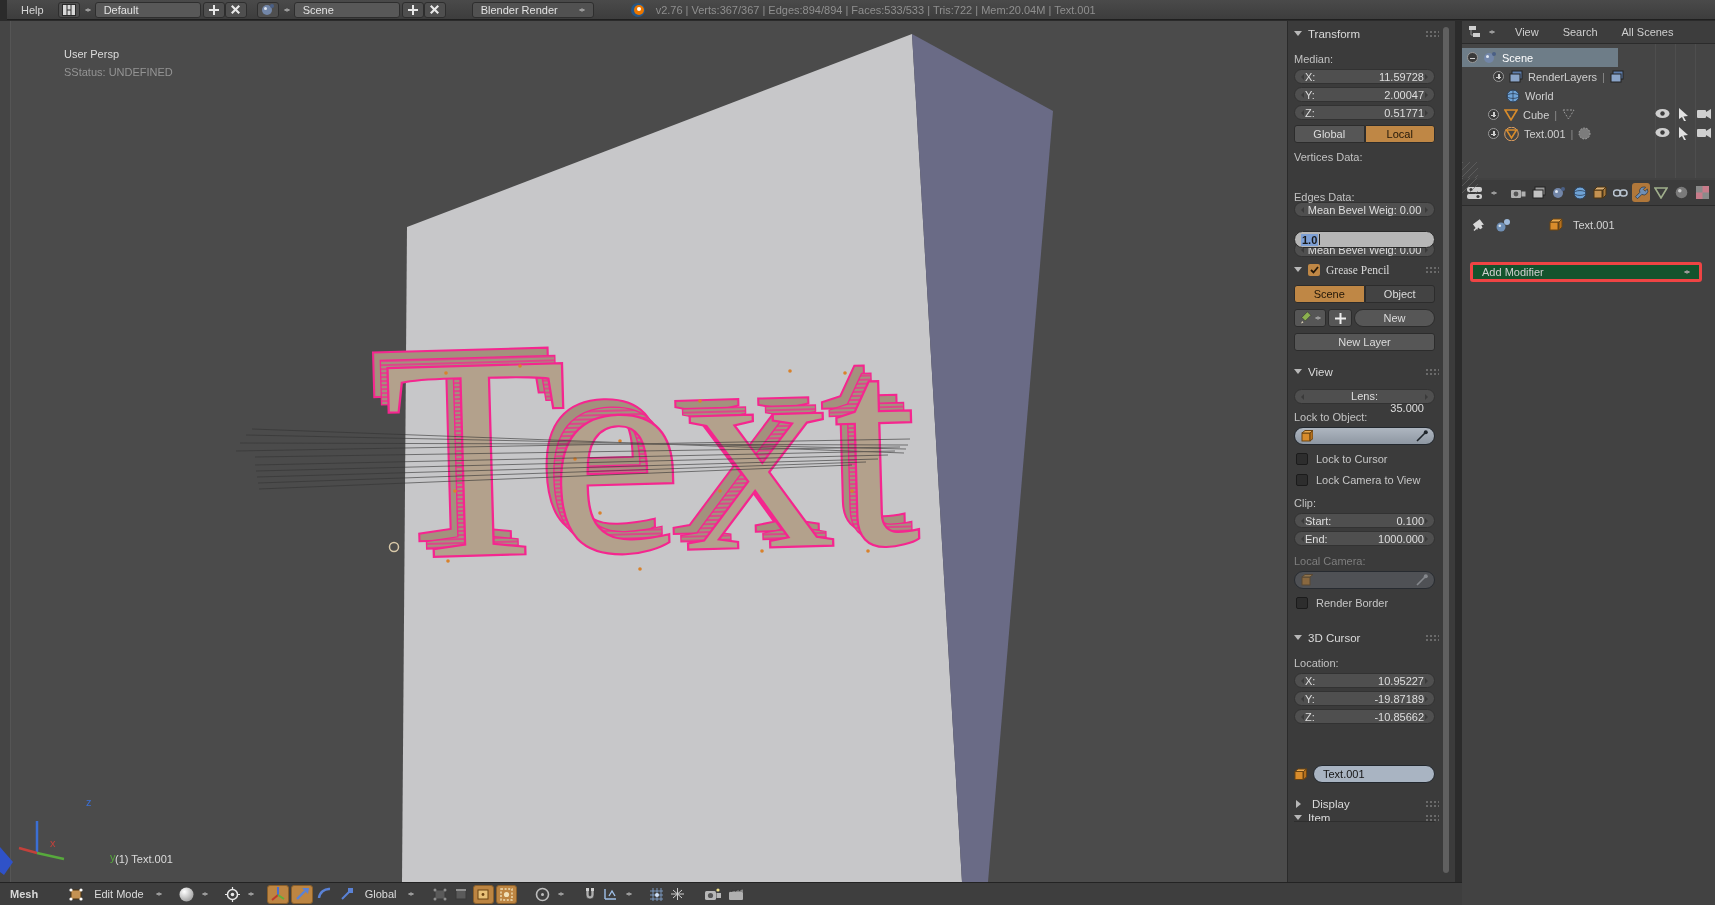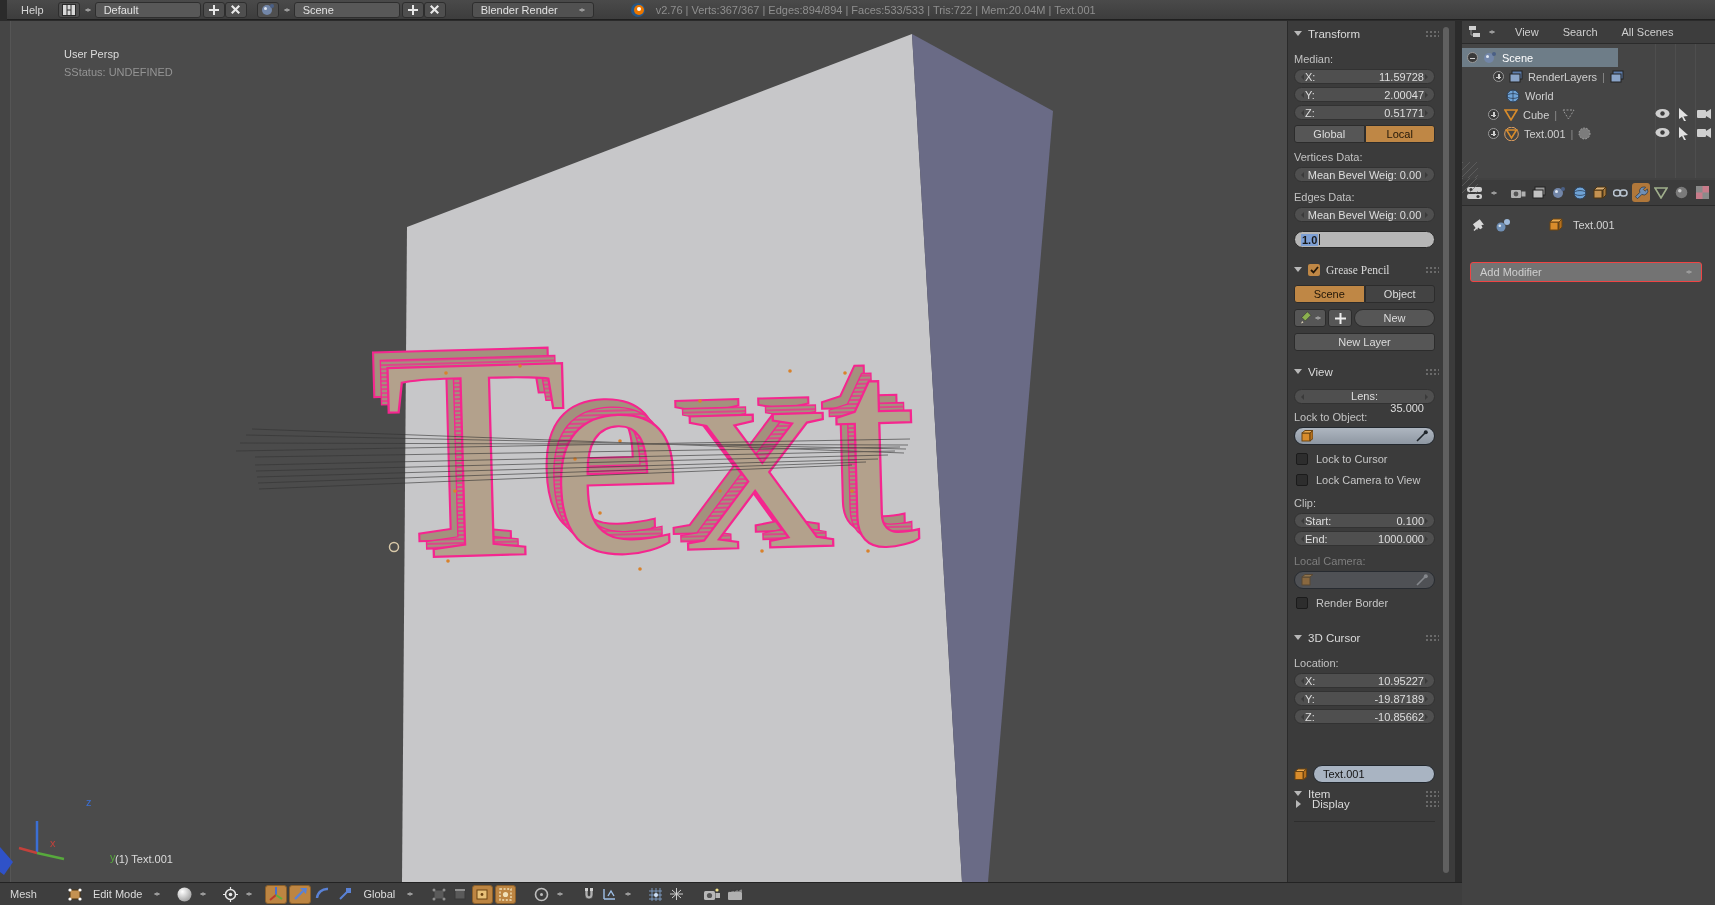--- a/index.html
+++ b/index.html
@@ -39,21 +39,21 @@
     margin:0 7px 0 6px; }
   .grip { margin-left:auto; width:14px; height:8px;
     background-image:radial-gradient(circle,#767676 1px,transparent 1.3px);
     background-size:4px 4px; opacity:.8; }
   .np-label { color:#c2c2c2; }
   .np-label.dim { color:#7e7e7e; }
   .slider { height:15px; background:#4f4f4f; border:1px solid #323232; border-radius:8px;
     display:flex; align-items:center; padding:0 10px; color:#dedede; position:absolute; }
   .slider .sl-l { flex:0 0 auto; }
   .slider .sl-v { margin-left:auto; }
-  .slider.center { justify-content:center; }
+  .slider.center { justify-content:center;margin-top:35px; }
   .slider::before { content:""; position:absolute; left:3px; top:4px; border:3.5px solid transparent; border-right-color:#3a3a3a; }
   .slider::after  { content:""; position:absolute; right:3px; top:4px; border:3.5px solid transparent; border-left-color:#3a3a3a; }
   .btn { background:#565656; border:1px solid #2c2c2c; color:#dcdcdc;
     display:flex; align-items:center; justify-content:center; }
   .btn.orange { background:#bf8745; color:#221708; }
   .editfield { height:17px; background:#b6b6b6; border:1px solid #2a2a2a; border-radius:9px;
     display:flex; align-items:center; padding:0 6px; color:#161616;font-weight:bold; }
   .editfield .sel { background:#7d9fd4; padding:0 1px; }
   .caret { width:1px; height:11px; background:#222; margin-left:1px; }
   .checkbox { width:12px; height:12px; background:#2d2d2d; border:1px solid #1b1b1b; border-radius:2px;
@@ -81,29 +81,29 @@
   .expander.plus::after { content:""; position:absolute; left:4.3px; top:2px; width:1.4px; height:5px; background:#cfcfcf; }
   .ol-sep { color:#8a8a8a; margin:0 5px; }
   .ol-colline { position:absolute; top:23px; bottom:0; width:1px; background:#4e4e4e; }
 
   #properties { position:absolute; left:1462px; top:178px; width:253px; height:727px; background:#424242; }
   #props-hdr { position:absolute; left:0; top:2px; right:0; height:26px; background:#3c3c3c;
     border-bottom:1px solid #2b2b2b; display:flex; align-items:center; gap:3px; padding:0 4px; }
   .ptab { width:19px; height:19px; display:flex; align-items:center; justify-content:center; border-radius:3px; }
   .ptab.active { background:#b0773a; }
   .props-row { position:absolute; display:flex; align-items:center; }
-  .addmod { position:absolute; left:8px; top:84px; width:232px; height:20px; background:#737373;
-    border:1px solid #ef4444; border-radius:3px; display:flex; align-items:center; padding:0 9px; color:#cfcfcf; }
+  .addmod { position:absolute; left:8px; top:84px; width:232px; height:20px; background:#14532d;
+    border:3px solid #ef4444; border-radius:3px; display:flex; align-items:center; padding:0 9px; color:#cfcfcf; }
   .corner-stripes { position:absolute; width:16px; height:16px;
     background:repeating-linear-gradient(135deg,#6a6a6a 0 1px,transparent 1px 5px); opacity:.6; }
 
   
   #bottombar { position:absolute; left:0; top:882px; width:1462px; height:23px;
     background:#3e3e3e; border-top:1px solid #232323; display:flex; align-items:center; }
-  .bb-menu { padding:0 10px; color:#d8d8d8; }
+  .bb-menu { padding:0 10px; color:#d8d8d8;font-weight:bold; }
   .bb-btn { height:19px; display:flex; align-items:center; justify-content:center;
     border-radius:3px; margin:0 1px; padding:0 2px; }
   .bb-btn.on { background:#bd8542; border:1px solid #8a5f2a; }
   .bb-field { height:17px; display:flex; align-items:center; padding:0 7px; color:#dcdcdc; }
   #props-footer { position:absolute; left:1462px; top:882px; width:253px; height:23px; background:#424242; }
 
   svg { display:block; }
 </style>
 </head>
 <body>
@@ -367,21 +367,21 @@
   </div>
   <div class="slider row" style="top:670px;">
     <span class="sl-l">Y:</span>
     <span class="sl-v">-19.87189</span>
   </div>
   <div class="slider row" style="top:688px;">
     <span class="sl-l">Z:</span>
     <span class="sl-v">-10.85662</span>
   </div>
 
-  <div class="pnl-hdr" style="top:724px;margin-top:40px;">
+  <div class="pnl-hdr" style="top:748px;margin-top:40px;">
     <span class="tri-down"></span>
     <span>Item</span>
     <span class="grip"></span>
   </div>
   <div class="row" style="top:744px; display:flex; align-items:center;">
     <svg width="13" height="13" style="margin-right:6px;">
       <rect x="1" y="3.5" width="8" height="8" fill="#d98c2b" stroke="#6b4413"></rect>
         <polygon points="1,3.5 4,1 12.5,1 9.5,3.5" fill="#eaa94f" stroke="#6b4413"></polygon>
         <polygon points="9.5,3.5 12.5,1 12.5,9 9.5,11.5" fill="#b5701d" stroke="#6b4413"></polygon>
     </svg>

